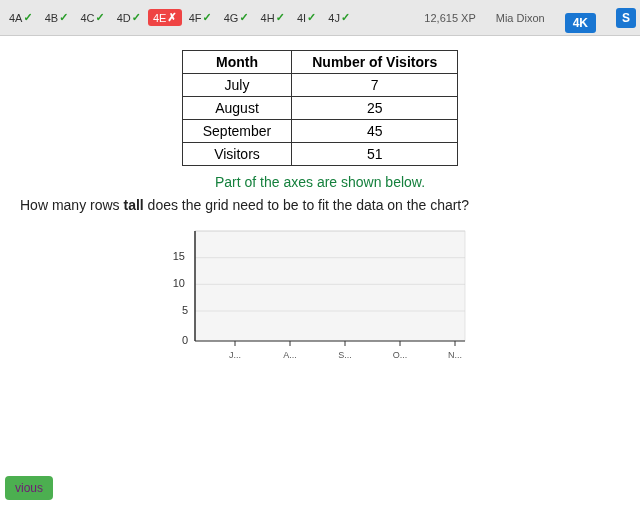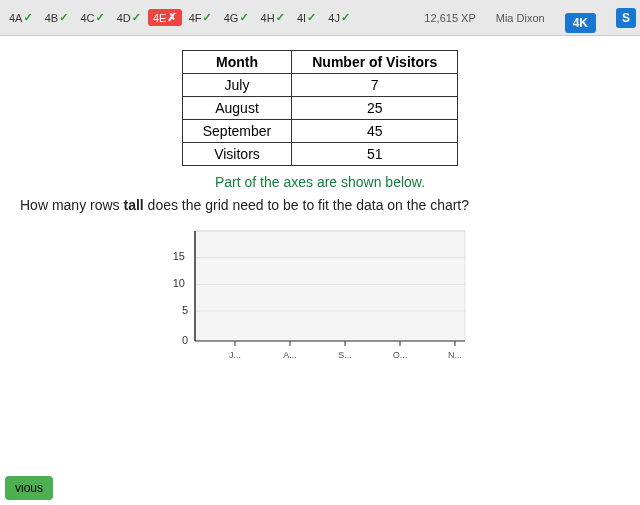--- a/index.html
+++ b/index.html
@@ -170,21 +170,21 @@
       border-left: 10px solid white;
       display: inline-block;
     }
 
     
     .previous-btn {
       position: absolute;
       bottom: 5px;
       left: 5px;
       background: #4caf50;
-      color: #000000;
+      color: #701a75;
       border: none;
       border-radius: 4px;
       padding: 5px 10px;
       font-size: 12px;
       cursor: pointer;
     }
 
     
     .xp-display {
       font-size: 11px;

